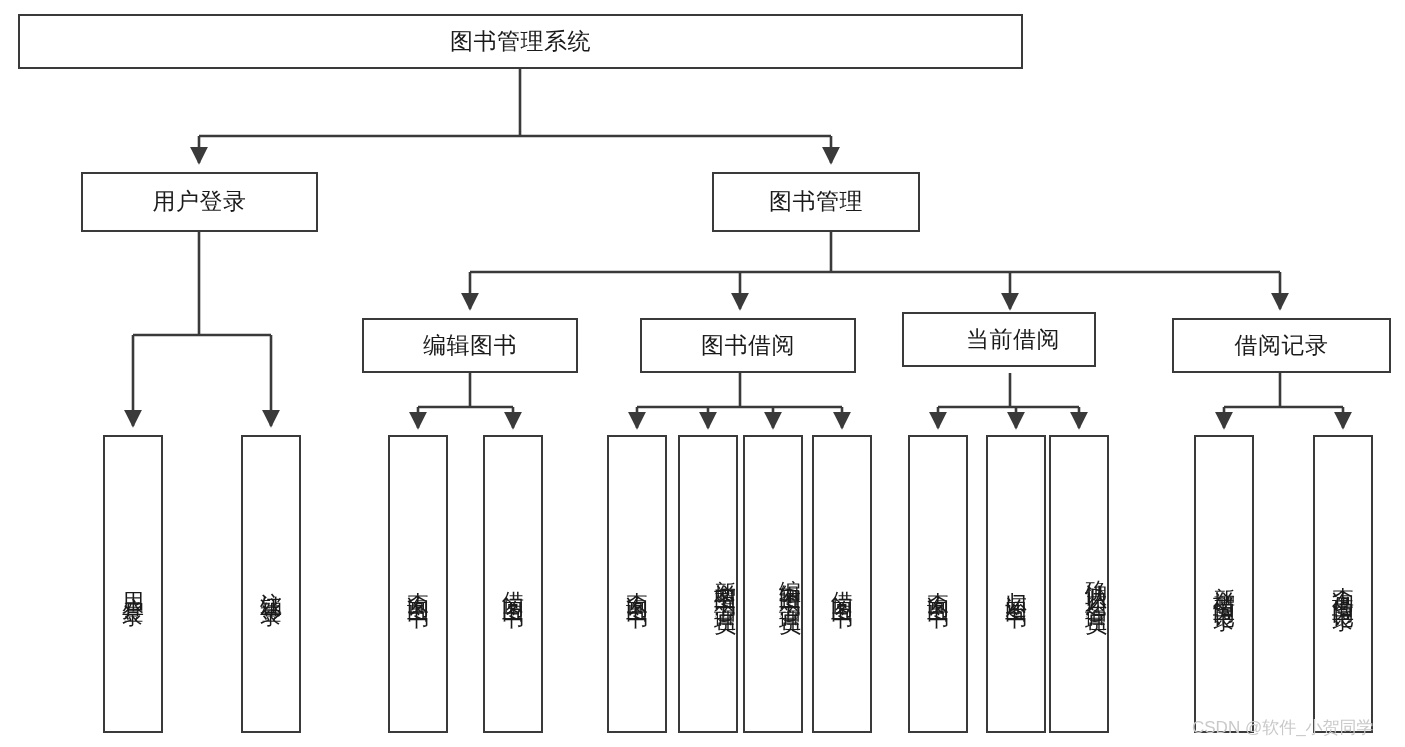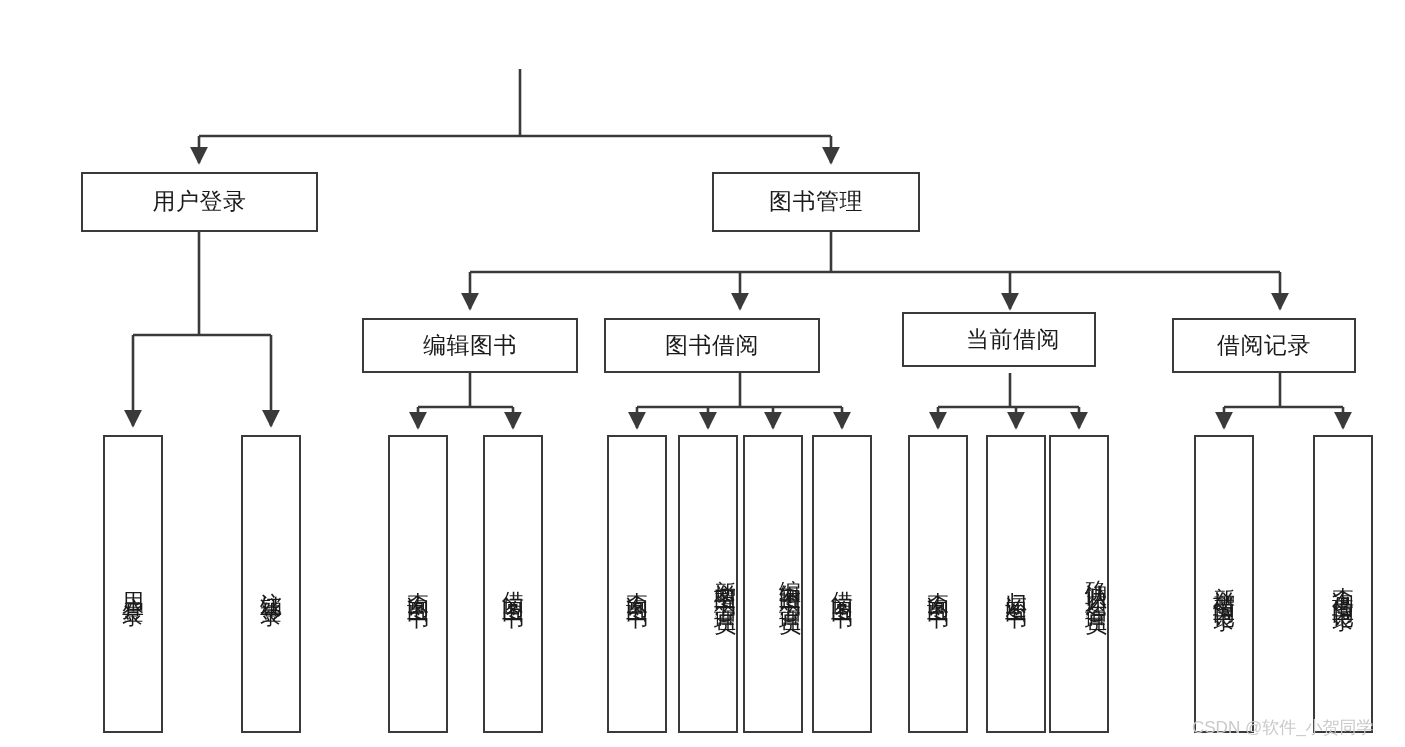--- a/index.html
+++ b/index.html
@@ -115,42 +115,45 @@
       <path d="M 1016 407 L 1016 428" marker-end="url(#arrow)"></path>
       <path d="M 1079 407 L 1079 428" marker-end="url(#arrow)"></path>
 
       <path d="M 1280 373 L 1280 407"></path>
       <path d="M 1224 407 L 1343 407"></path>
       <path d="M 1224 407 L 1224 428" marker-end="url(#arrow)"></path>
       <path d="M 1343 407 L 1343 428" marker-end="url(#arrow)"></path>
     </g>
   </svg>
 
+  <div class="node horiz" style="left:18px; top:14px; width:1005px; height:55px;">
+    <span class="node-label">图书管理系统</span>
+  </div>
 
   <div class="node horiz" style="left:81px; top:172px; width:237px; height:60px;">
     <span class="node-label">用户登录</span>
   </div>
 
   <div class="node horiz" style="left:712px; top:172px; width:208px; height:60px;">
     <span class="node-label">图书管理</span>
   </div>
 
   <div class="node horiz" style="left:362px; top:318px; width:216px; height:55px;">
     <span class="node-label">编辑图书</span>
   </div>
 
-  <div class="node horiz" style="left:604px; top:318px; width:216px; height:55px;">
+  <div class="node horiz" style="left:640px; top:318px; width:216px; height:55px;">
     <span class="node-label">图书借阅</span>
   </div>
 
   <div class="node horiz" style="left:902px; top:312px; width:194px; height:55px;padding-left:28px;">
     <span class="node-label">当前借阅</span>
   </div>
 
-  <div class="node horiz" style="left:1172px; top:318px; width:184px; height:55px;">
+  <div class="node horiz" style="left:1172px; top:318px; width:219px; height:55px;">
     <span class="node-label">借阅记录</span>
   </div>
 
   <div class="node vert centered" style="left:103px; top:435px; width:60px; height:298px;">
     <span class="node-label">用户登录</span>
   </div>
 
   <div class="node vert centered" style="left:241px; top:435px; width:60px; height:298px;">
     <span class="node-label">注销登录</span>
   </div>

